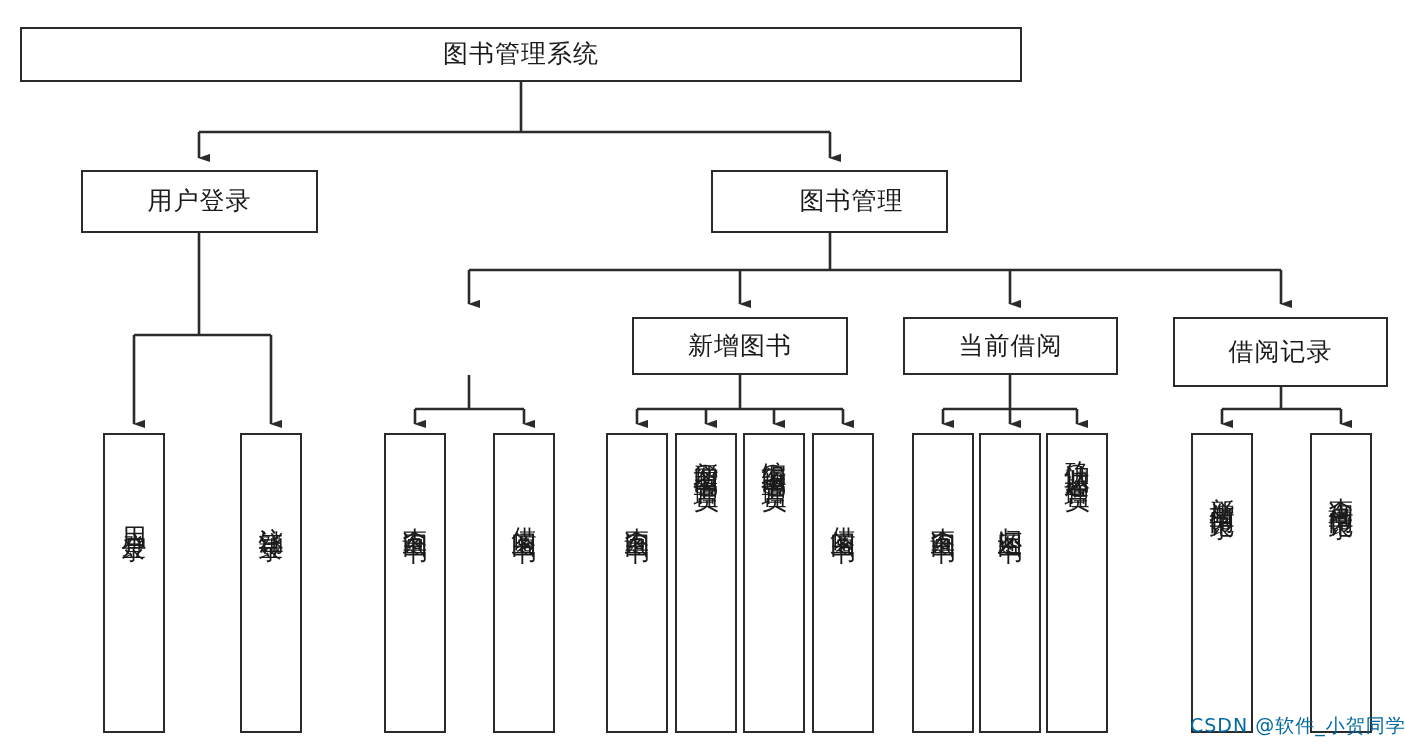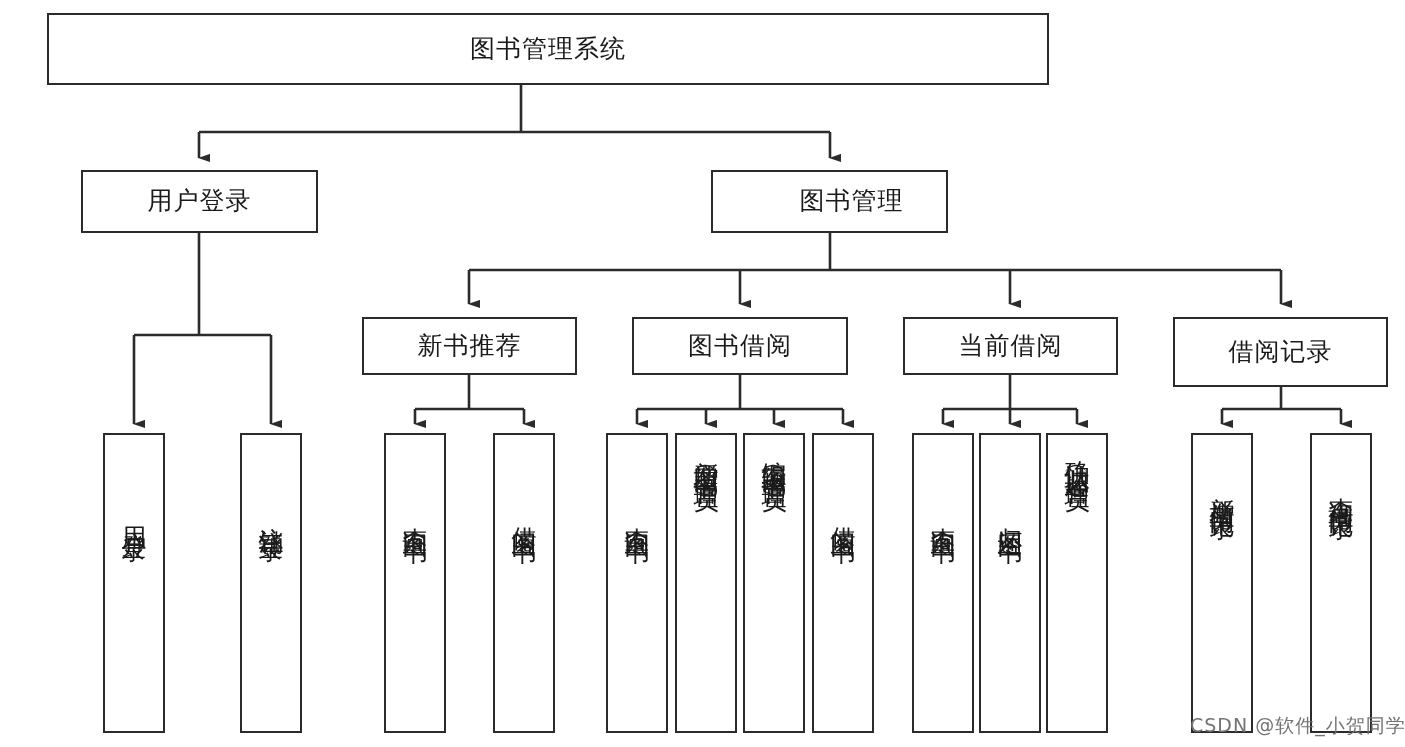--- a/index.html
+++ b/index.html
@@ -39,21 +39,21 @@
   .v-node .lbl{
     writing-mode:vertical-rl;
     text-orientation:upright;
     font-size:25px;
     letter-spacing:4px;
     line-height:1;
   }
 
   .watermark{
     position:absolute;
-    color:#737373;
+    color:#0369a1;
     font-size:19px;
     letter-spacing:1px;
     white-space:nowrap;
     user-select:none;
   }
 </style>
 </head>
 <body>
 
 <div id="stage">
@@ -101,36 +101,33 @@
       <path d="M1010,409 L1010,424" marker-end="url(#arw)"></path>
       <path d="M1077,409 L1077,424" marker-end="url(#arw)"></path>
 
       <path d="M1281,375 L1281,409"></path>
       <path d="M1222,409 L1341,409"></path>
       <path d="M1222,409 L1222,424" marker-end="url(#arw)"></path>
       <path d="M1341,409 L1341,424" marker-end="url(#arw)"></path>
     </g>
   </svg>
 
-  <div class="node h-node root" style="left:20px;top:13px;width:1002px;height:72px;margin-left:27px;">
+  <div class="node h-node root" style="left:20px;top:27px;width:1002px;height:55px;">
     <span class="lbl">图书管理系统</span>
   </div>
 
   <div class="node h-node" style="left:81px;top:170px;width:237px;height:63px;">
     <span class="lbl">用户登录</span>
   </div>
   <div class="node h-node" style="left:711px;top:170px;width:237px;height:63px;padding-left:44px;">
     <span class="lbl">图书管理</span>
   </div>
 
-  <div class="node h-node" style="left:362px;top:317px;width:215px;height:58px;">
-    <span class="lbl">新书推荐</span>
-  </div>
   <div class="node h-node" style="left:632px;top:317px;width:216px;height:58px;">
-    <span class="lbl">图书借阅</span>
+    <span class="lbl">新增图书</span>
   </div>
   <div class="node h-node" style="left:903px;top:317px;width:215px;height:58px;align-items:center;">
     <span class="lbl">当前借阅</span>
   </div>
   <div class="node h-node" style="left:1173px;top:317px;width:215px;height:70px;">
     <span class="lbl">借阅记录</span>
   </div>
 
   <div class="node v-node" style="left:103px;top:433px;width:62px;height:300px;padding-top:72px;">
     <span class="lbl">用户登录</span>

